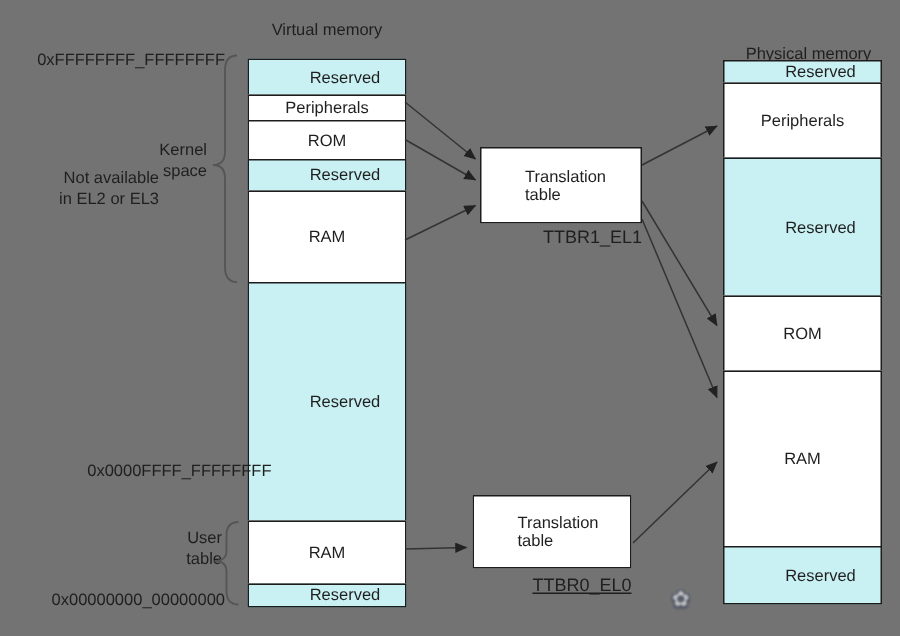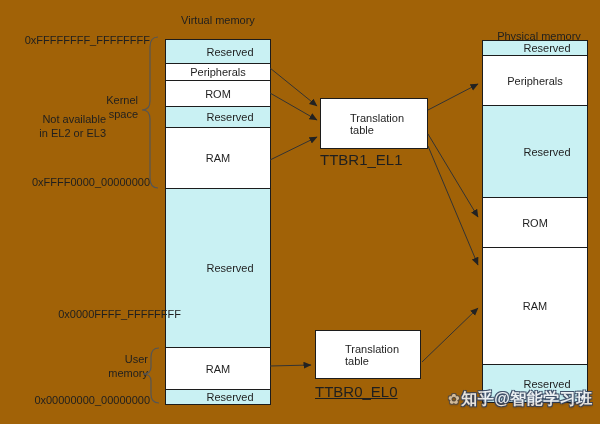--- a/index.html
+++ b/index.html
@@ -1,17 +1,17 @@
 <!DOCTYPE html>
 <html><head>
 <meta charset="utf-8">
 <style>
   html,body{margin:0;padding:0;background:#fff;}
   #stage{
-    position:relative; width:600px; height:424px; background:#a16207;
+    position:relative; width:600px; height:424px; background:#737373;
     font-family:"Liberation Sans","DejaVu Sans",sans-serif; color:#1f1f1f;
     overflow:hidden;
   }
   .title{
     position:absolute; font-size:11px; text-align:center; color:#1f1f1f;
   }
   .cell{
     position:absolute; box-sizing:border-box; border:1px solid #1c1c1c;
     background:#ffffff; display:flex; align-items:center; justify-content:center;
     font-size:11px; color:#1f1f1f; text-align:center;
@@ -19,21 +19,21 @@
   .cell.reserved{ background:#c9f1f3;padding-left:24px; }
   .vm{ left:165px; width:106px; }
   .pm{ left:482px; width:106px; }
   .ttbox{
     position:absolute; box-sizing:border-box; border:1px solid #2a2a2a;
     background:#ffffff; display:flex; align-items:center; justify-content:center;
     font-size:11px;
     padding-left:29px;
   }
   .ttreg{
-    position:absolute; font-size:15px; text-align:left; color:#1f1f1f;
+    position:absolute; font-size:12px; text-align:right; color:#1f1f1f;
   }
   .addr{
     position:absolute; left:0; width:150px; text-align:right; font-size:11px;
     color:#1f1f1f; white-space:nowrap;
   }
   .note{
     position:absolute; font-size:11px; text-align:right; white-space:pre-line;
     line-height:14px; color:#1f1f1f;
   }
   svg.overlay{ position:absolute; left:0; top:0; pointer-events:none; }
@@ -72,30 +72,29 @@
   <div class="cell pm" style="top: 247px; height: 118px; background: rgb(255, 255, 255); border-color: rgb(28, 28, 28);">RAM</div>
   <div class="cell pm reserved" style="top: 364px; height: 39px; background: rgb(201, 241, 243); border-color: rgb(28, 28, 28);">Reserved</div>
 
   <div class="ttbox" style="left: 320px; top: 98px; width: 108px; height: 51px; border-color: rgb(28, 28, 28);">Translation table</div>
   <div class="ttreg" style="left:320px;top:151px;width:108px;">TTBR1_EL1</div>
 
   <div class="ttbox" style="left: 315px; top: 330px; width: 106px; height: 49px; border-color: rgb(28, 28, 28);">Translation table</div>
   <div class="ttreg" style="left:315px;top:383px;width:106px;text-decoration:underline;">TTBR0_EL0</div>
 
   <div class="addr" style="top:34px;">0xFFFFFFFF_FFFFFFFF</div>
-  <div class="addr" style="top:176px;">0xFFFF0000_00000000</div>
   <div class="addr" style="top:308px;margin-left:31px;">0x0000FFFF_FFFFFFFF</div>
   <div class="addr" style="top:394px;">0x00000000_00000000</div>
 
   <div class="note" style="left:86px;top:93px;width:52px;">Kernel
 space</div>
   <div class="note" style="left:16px;top:112px;width:90px;">Not available
 in EL2 or EL3</div>
   <div class="note" style="left:100px;top:352px;width:48px;">User
-memory</div>
+table</div>
 
   <svg class="overlay" width="600" height="424" viewBox="0 0 600 424">
     <defs>
       <marker id="ah" markerUnits="userSpaceOnUse" markerWidth="10" markerHeight="8" refX="7.5" refY="3.5" orient="auto">
         <path d="M0,0 L8,3.5 L0,7 Z" fill="#222"></path>
       </marker>
     </defs>
 
     <line x1="270" y1="68" x2="317" y2="106" stroke="#333" stroke-width="1" marker-end="url(#ah)"></line>
     <line x1="270" y1="93" x2="317" y2="120" stroke="#333" stroke-width="1" marker-end="url(#ah)"></line>
@@ -108,16 +107,15 @@
     <line x1="270" y1="366" x2="311" y2="365" stroke="#333" stroke-width="1" marker-end="url(#ah)"></line>
     <line x1="422" y1="362" x2="478" y2="308" stroke="#333" stroke-width="1" marker-end="url(#ah)"></line>
 
     <path d="M158,37 Q150,37 150,47 L150,101 Q150,110 142,110 Q150,110 150,119 L150,178 Q150,188 158,188" fill="none" stroke="#555" stroke-width="1.2"></path>
 
     <path d="M159,348 Q151,348 151,357 L151,367 Q151,374 143,374 Q151,374 151,381 L151,394 Q151,403 159,403" fill="none" stroke="#555" stroke-width="1.2"></path>
   </svg>
 
   <div id="watermark">
     <span class="logo">✿</span>
-    <span>知乎@智能学习班</span>
   </div>
 
 </div>
 
 </body></html>

